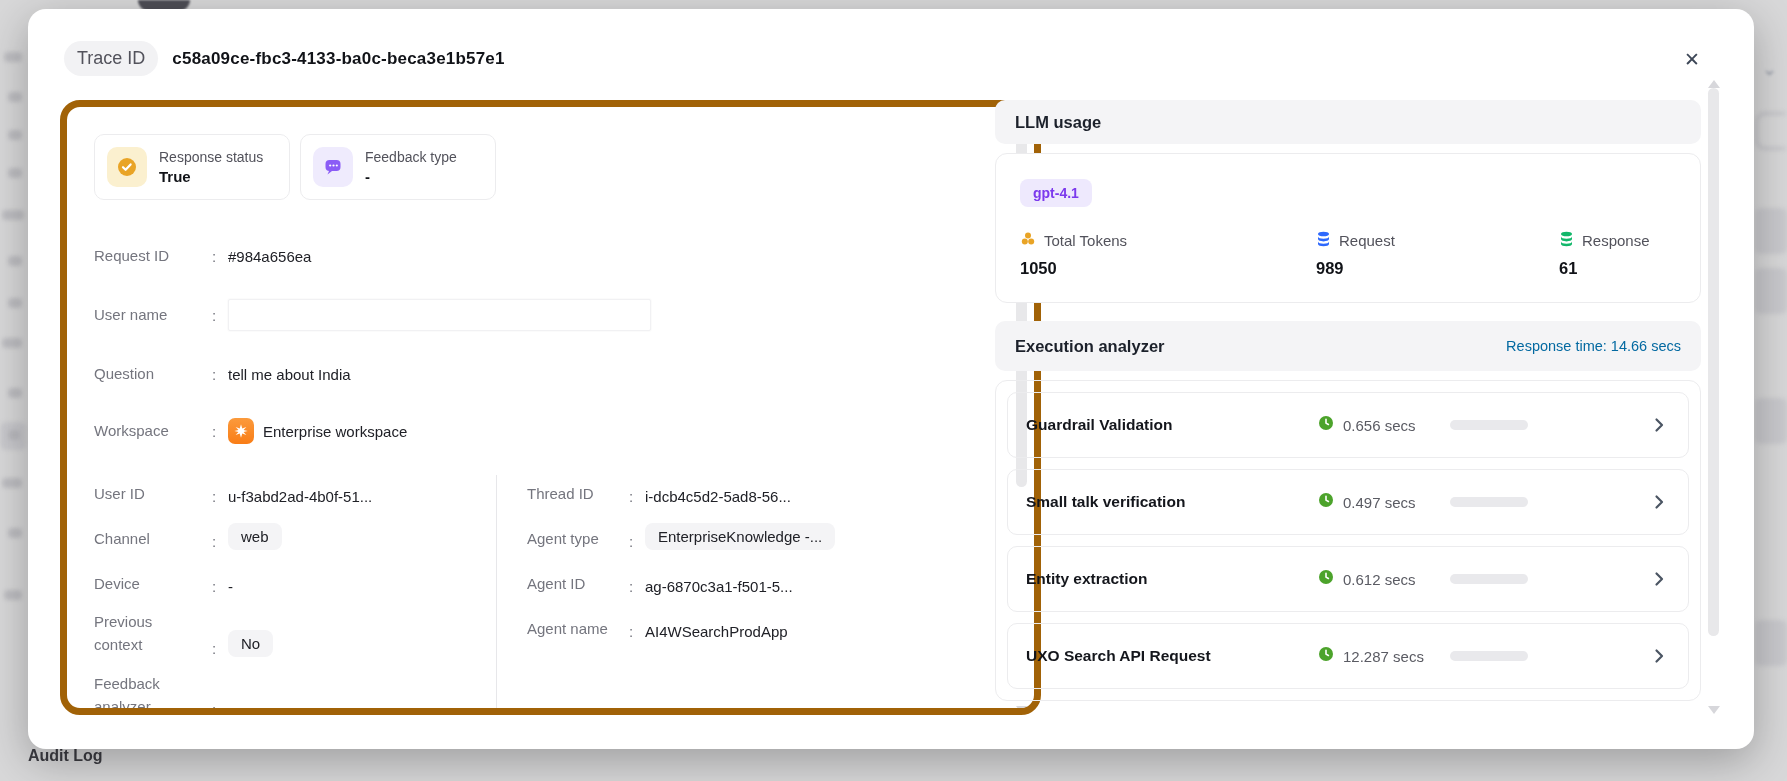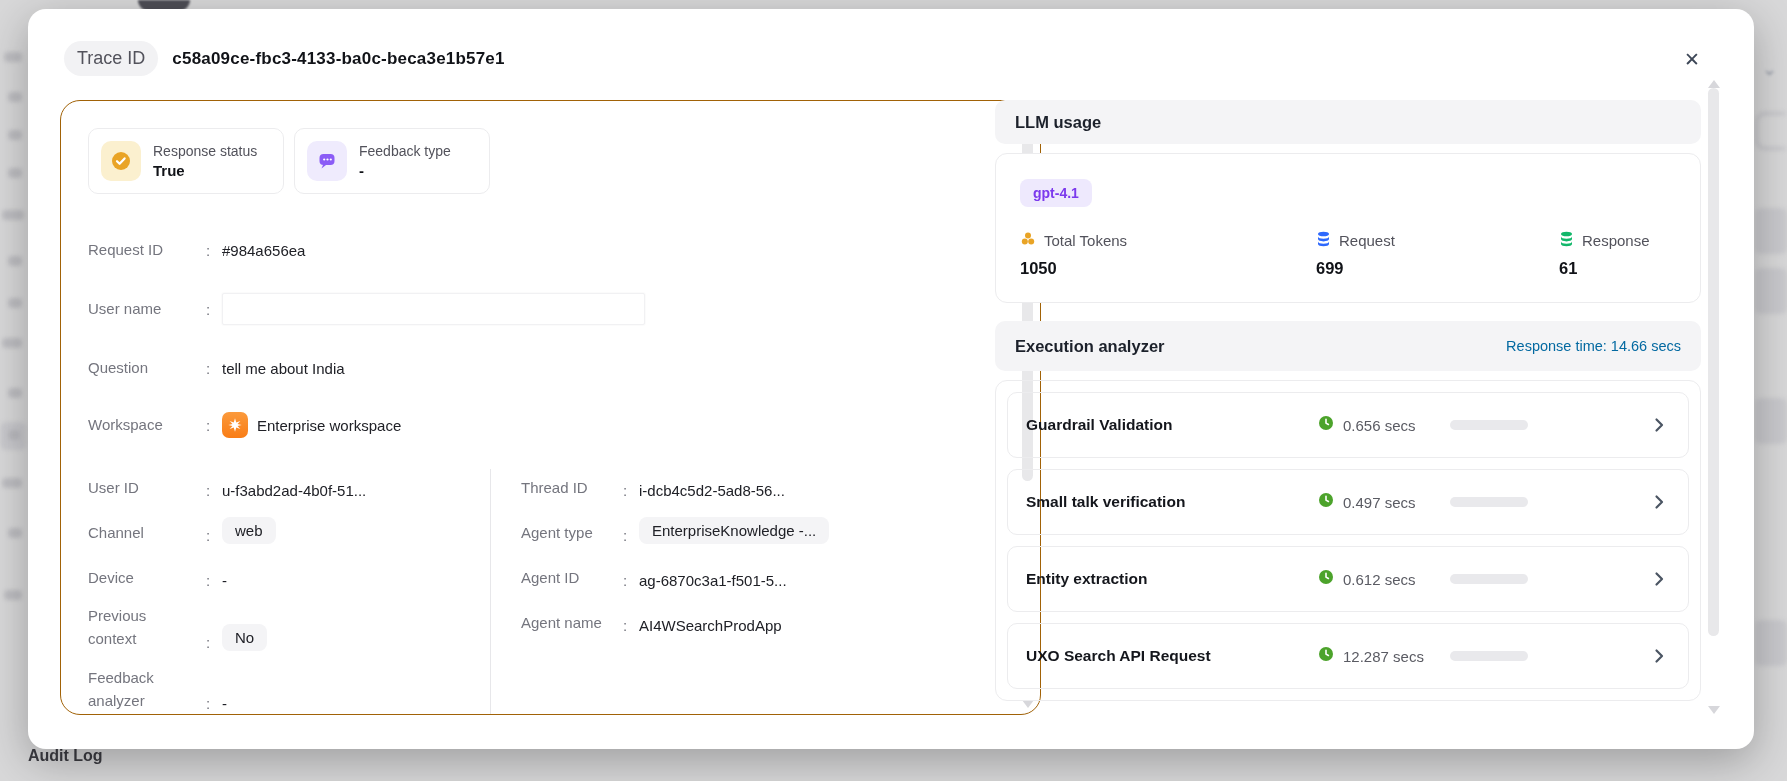--- a/index.html
+++ b/index.html
@@ -34,21 +34,21 @@
   .trace-id { font-size:17px; font-weight:700; color:#111318; letter-spacing:.2px; }
   .close-btn {
     position:absolute; right:48px; top:36px; width:28px; height:28px;
     display:flex; align-items:center; justify-content:center;
     font-size:19px; color:#3d4757; cursor:pointer; border:none; background:transparent;
   }
 
   
   .left-panel {
     position:absolute; left:32px; top:91px; width:981px; height:615px;
-    border:1px solid #a16207; border-radius:20px; background:#fff;
+    border:7px solid #a16207; border-radius:20px; background:#fff;
     overflow:hidden; padding:27px 40px 0 27px;
   }
   .stat-cards { display:flex; gap:10px; }
   .stat-card {
     border:1px solid #ececee; border-radius:10px; background:#fff;
     display:flex; align-items:center; gap:12px; padding:12px 18px 12px 12px;
     min-width:196px;
   }
   .stat-icon { width:40px; height:40px; border-radius:10px; display:flex; align-items:center; justify-content:center; flex:none; }
   .stat-icon.amber { background:#fbf0cf; }
@@ -320,21 +320,21 @@
           <div class="metric-top">
             <span>
               <svg width="15" height="16" viewBox="0 0 15 16">
                   <ellipse cx="7.5" cy="3" rx="5.5" ry="2.3" fill="#2d68fd"></ellipse>
                   <path d="M2 5.5c0 1.3 2.5 2.3 5.5 2.3s5.5-1 5.5-2.3v2.6c0 1.3-2.5 2.3-5.5 2.3S2 9.4 2 8.1z" fill="#2d68fd"></path>
                   <path d="M2 10.4c0 1.3 2.5 2.3 5.5 2.3s5.5-1 5.5-2.3V13c0 1.3-2.5 2.3-5.5 2.3S2 14.3 2 13z" fill="#2d68fd"></path>
                 </svg>
             </span>
             <span>Request</span>
           </div>
-          <div class="metric-value">699</div>
+          <div class="metric-value">989</div>
         </div>
         <div class="metric m3">
           <div class="metric-top">
             <span>
               <svg width="15" height="16" viewBox="0 0 15 16">
                   <ellipse cx="7.5" cy="3" rx="5.5" ry="2.3" fill="#12b76a"></ellipse>
                   <path d="M2 5.5c0 1.3 2.5 2.3 5.5 2.3s5.5-1 5.5-2.3v2.6c0 1.3-2.5 2.3-5.5 2.3S2 9.4 2 8.1z" fill="#12b76a"></path>
                   <path d="M2 10.4c0 1.3 2.5 2.3 5.5 2.3s5.5-1 5.5-2.3V13c0 1.3-2.5 2.3-5.5 2.3S2 14.3 2 13z" fill="#12b76a"></path>
                 </svg>
             </span>

